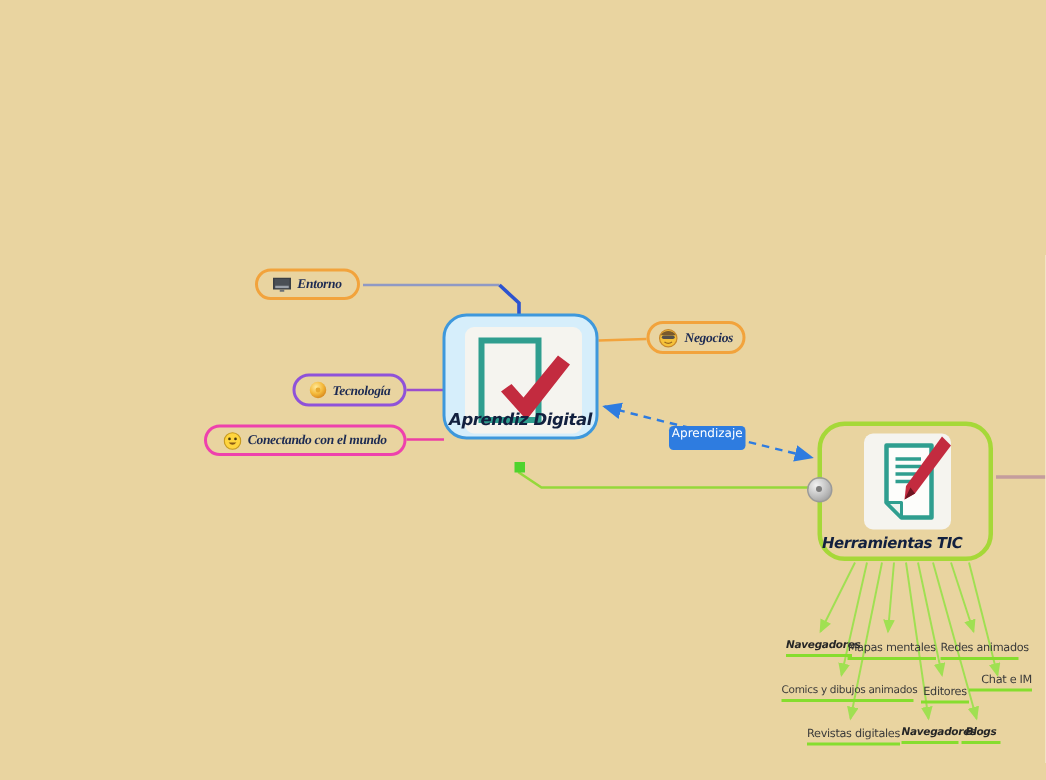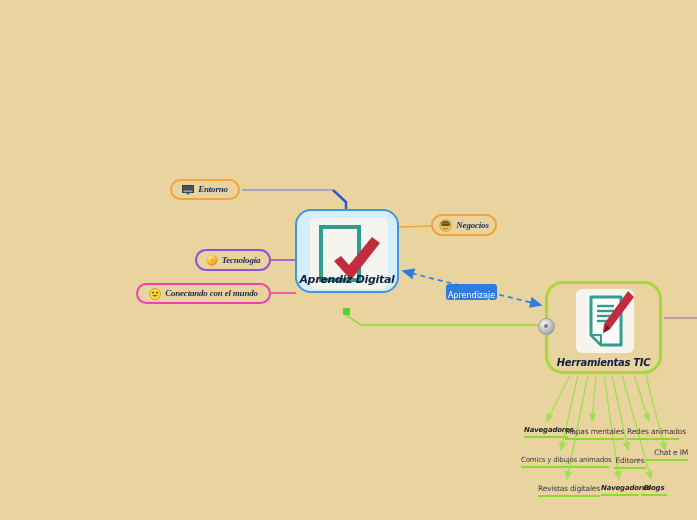--- a/index.html
+++ b/index.html
@@ -43,39 +43,39 @@
   .topic{
     position:absolute;left:545px;top:281px;width:117px;height:93px;z-index:2;
     box-sizing:border-box;border:3px solid var(--c-green_branch,#a6d838);
     border-radius:18px;background:transparent;
   }
   .topic .img{
     position:absolute;left:28px;top:5px;width:58px;height:64px;
     background:#f5f4ef;border-radius:6px;
   }
   .topic .lbl{
-    position:absolute;left:0;right:0;bottom:3px;text-align:center;
+    position:absolute;left:0;right:0;bottom:3px;text-align:left;
     font-style:italic;font-weight:bold;font-size:10px;color:#12203f;
     letter-spacing:-0.3px;white-space:nowrap;
   }
   .handle{
     position:absolute;left:-10px;top:34px;width:15px;height:15px;border-radius:50%;
     background:radial-gradient(circle at 35% 30%, #f2f2f2, #b9b9b9 60%, #8f8f8f);
     border:1px solid #9a9a9a;z-index:3;
   }
   .handle::after{
     content:"";position:absolute;left:5px;top:5px;width:4px;height:4px;
     border-radius:50%;background:#7d7d7d;
   }
 
   
   .rel-label{
     position:absolute;left:446px;top:284px;width:51px;height:16px;z-index:2;
     background:var(--c-relationship_blue,#2272e0);border-radius:3px;
-    color:#fff;font-size:8px;display:flex;align-items:flex-end;justify-content:center;
+    color:#fff;font-size:8px;display:flex;align-items:flex-start;justify-content:center;
     white-space:nowrap;
   }
 
   
   .leaf{
     position:absolute;z-index:2;text-align:center;box-sizing:border-box;
     font-size:7.5px;color:#3a3a3a;letter-spacing:-0.2px;white-space:nowrap;
     padding-bottom:2px;border-bottom:2px solid var(--c-leaf_underline,#86dd2e);
   }
   .leaf.script{font-style:italic;font-weight:bold;color:#262626;font-size:7px;}

